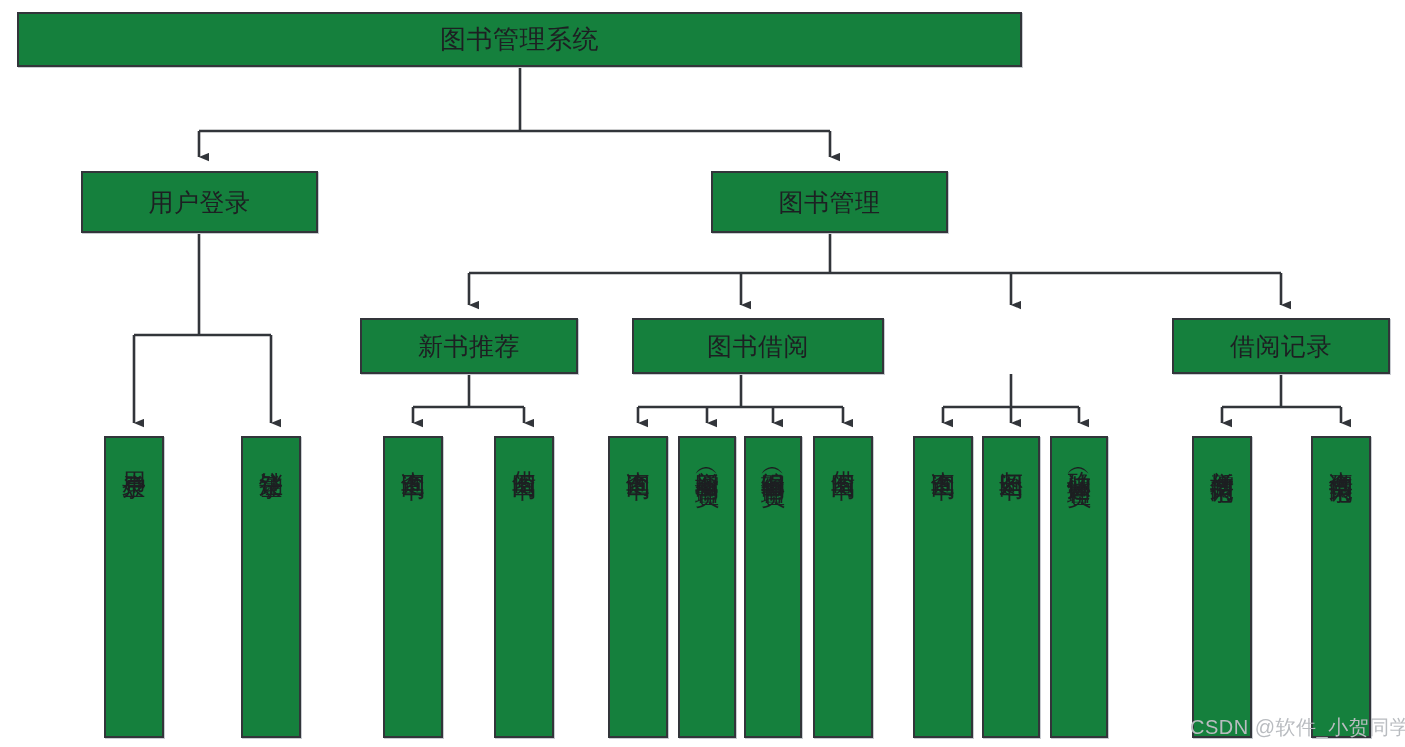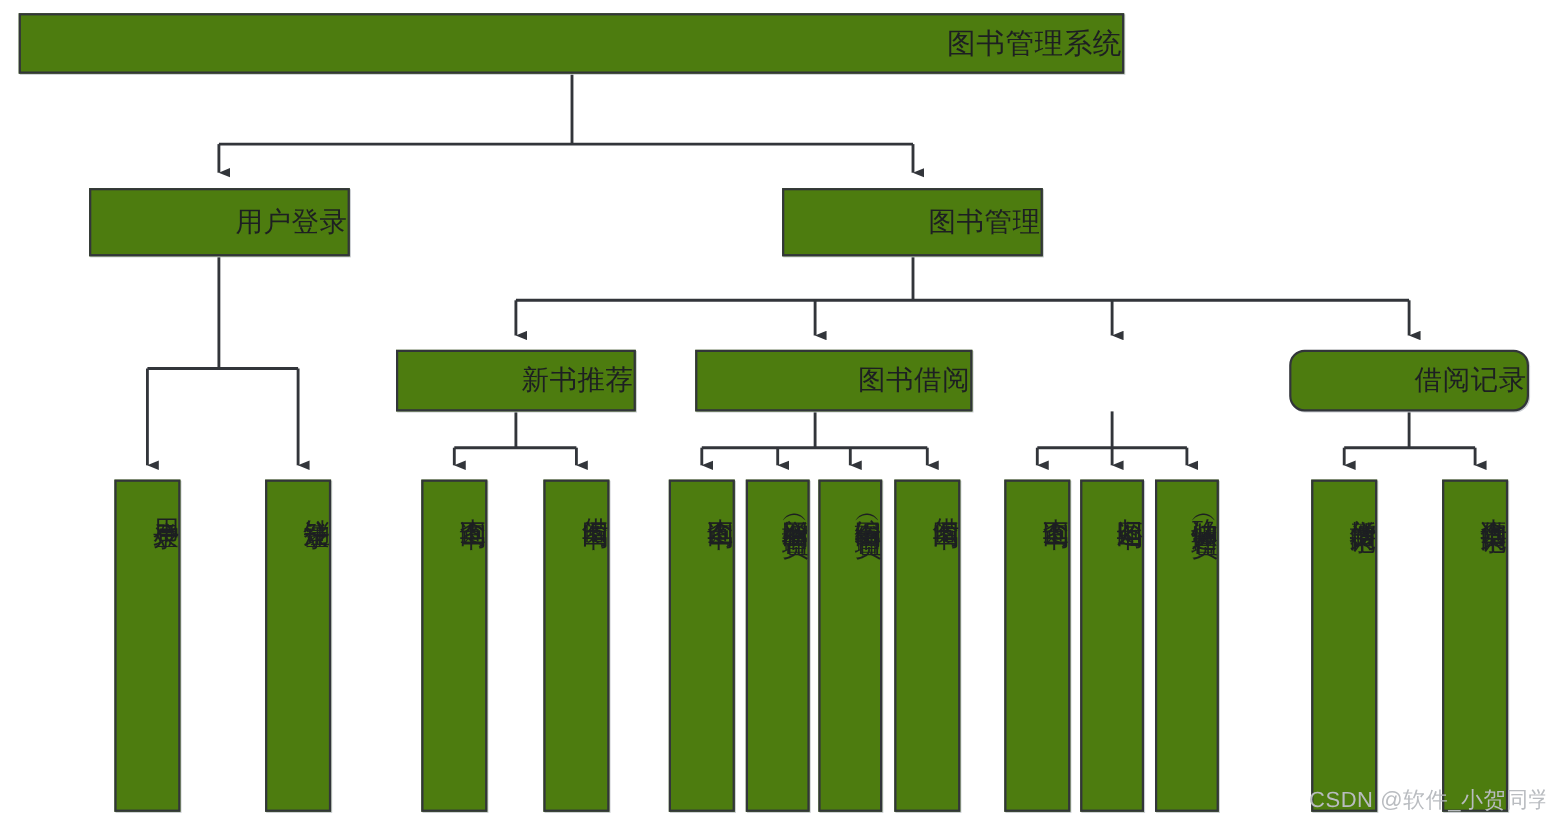--- a/index.html
+++ b/index.html
@@ -21,26 +21,26 @@
     position: absolute;
     left: 0;
     top: 0;
     width: 1405px;
     height: 747px;
     pointer-events: none;
   }
   .node {
     position: absolute;
     box-sizing: border-box;
-    background: #4d7c0f;
+    background: #15803d;
     border: 2px solid #32353a;
     box-shadow: 1px 1px 0 0 #c9ccd1;
     display: flex;
     align-items: center;
-    justify-content: flex-end;
+    justify-content: center;
     color: #1d1f22;
     z-index: 2;
   }
   .node .label {
     display: block;
     text-align: center;
     line-height: 1.08;
     letter-spacing: 0.5px;
   }
   
@@ -139,21 +139,21 @@
 
   <div class="node h" style="left:360px; top:318px; width:218px; height:56px;">
     <span class="label">新书推荐</span>
   </div>
 
   <div class="node h" style="left:632px; top:318px; width:252px; height:56px;">
     <span class="label">图书借阅</span>
   </div>
 
 
-  <div class="node h" style="left:1172px; top:318px; width:218px; height:56px;border-radius:14px;">
+  <div class="node h" style="left:1172px; top:318px; width:218px; height:56px;">
     <span class="label">借阅记录</span>
   </div>
 
   <div class="node v" style="left:104px; top:436px; width:60px; height:302px;">
     <span class="label">用户登录</span>
   </div>
   <div class="node v" style="left:241px; top:436px; width:60px; height:302px;">
     <span class="label">注销登录</span>
   </div>
 

